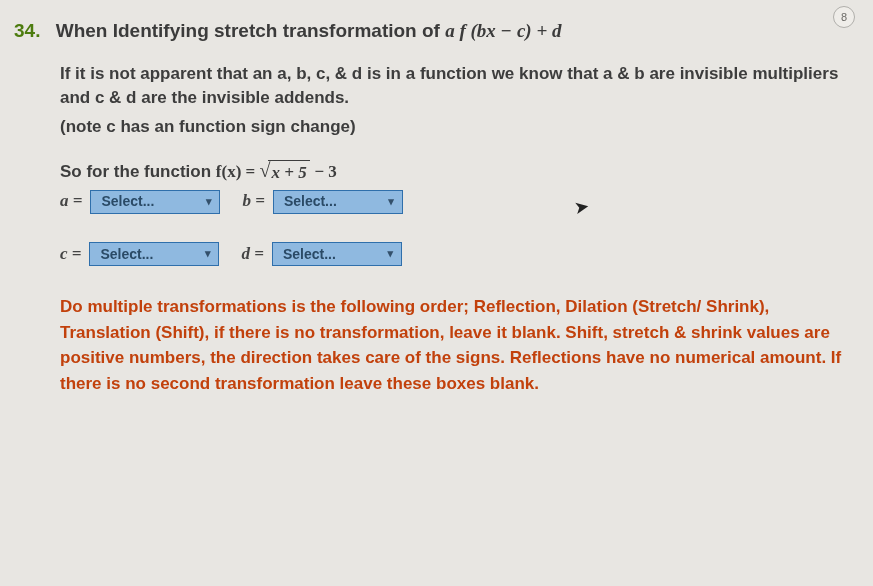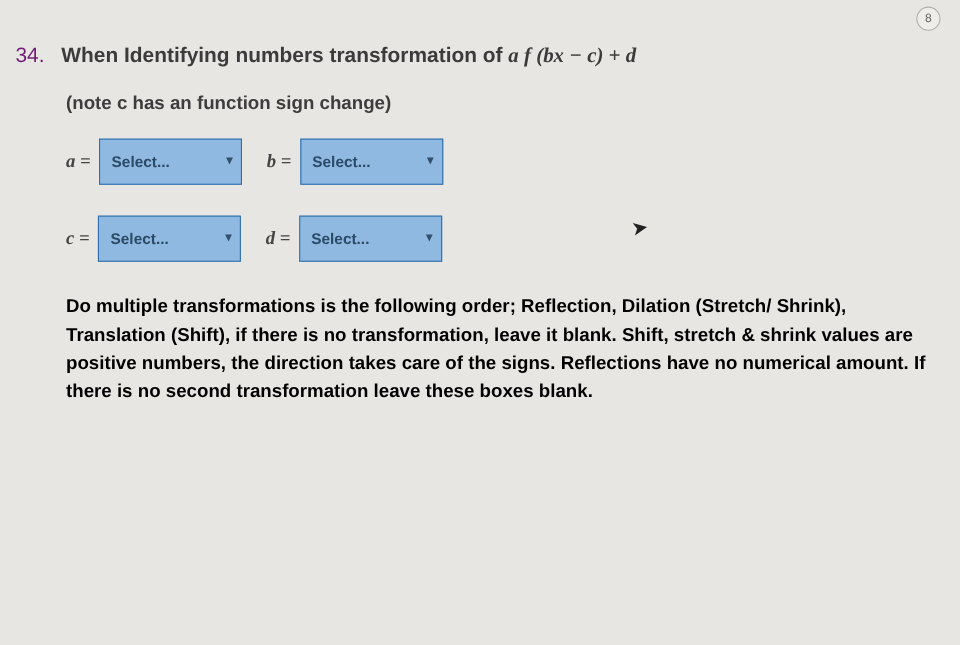--- a/index.html
+++ b/index.html
@@ -23,25 +23,24 @@
     border-radius: 50%;
     font-size: 11px;
     color: #6b6a66;
     display: flex;
     align-items: center;
     justify-content: center;
     background: #efede9;
   }
   .qnum {
     font-size: 19px;
-    font-weight: 400;
-    color: #701a75;
+    font-weight: 700;
+    color: #4d7c0f;
     display: inline-block;
     margin-right: 10px;
-    margin-top: 20px;
   }
   .title-line {
     font-size: 19px;
     font-weight: 700;
     color: #3b3b3b;
     line-height: 1.35;
     margin-bottom: 18px;
   }
   .title-line .math { font-weight: 600; font-style: italic; font-family: Georgia, 'Times New Roman', serif; }
   .body-block {
@@ -79,66 +78,76 @@
     font-weight: 600;
     color: #444;
     font-family: Georgia, serif;
     font-style: italic;
   }
   .select-box {
     display: inline-flex;
     align-items: center;
     justify-content: space-between;
     width: 130px;
-    height: 42px;
+    height: 24px;
     background: #8fb9e0;
     border: 1.5px solid #2f6fab;
     color: #2a4a66;
     font-size: 14px;
     font-weight: 600;
     padding: 0 8px 0 10px;
     cursor: pointer;
     font-family: "Segoe UI", Arial, sans-serif;
     font-style: normal;
   }
   .select-box .chev {
     font-size: 11px;
     color: #33506b;
   }
   .para {
     font-size: 17px;
     font-weight: 700;
-    color: #000000;
+    color: #c2410c;
     line-height: 1.5;
     margin-bottom: 22px;
   }
   .cursor-arrow {
     position: absolute;
     top: 196px;
     left: 574px;
     font-size: 18px;
     color: #222;
     transform: rotate(-10deg);
   }
 </style>
 </head>
 <body>
 
 <div class="page-badge">8</div>
 
 <div class="title-line">
   <span class="qnum">34.</span>
-  <span>When Identifying numbers transformation of </span>
+  <span>When Identifying stretch transformation of </span>
   <span class="math">a f (bx − c) + d</span>
 </div>
 
 <div class="body-block">
 
+  <p>If it is not apparent that an a, b, c, &amp; d is in a function we know that a &amp; b are invisible multipliers and c &amp; d are the invisible addends.</p>
   <p class="note">(note c has an function sign change)</p>
 
+  <p class="func-line">
+    <span>So for the function </span>
+    <span class="math">f(x) = </span>
+    <span class="sqrt">
+      <span class="radical">√</span>
+      <span class="radicand">x + 5</span>
+    </span>
+    <span class="math"> − 3</span>
+  </p>
 
   <div class="selects-row">
     <div class="sel-group">
       <span class="sel-label">a =</span>
       <div class="select-box">
         <span>Select...</span>
         <span class="chev">▾</span>
       </div>
     </div>
     <div class="sel-group">

